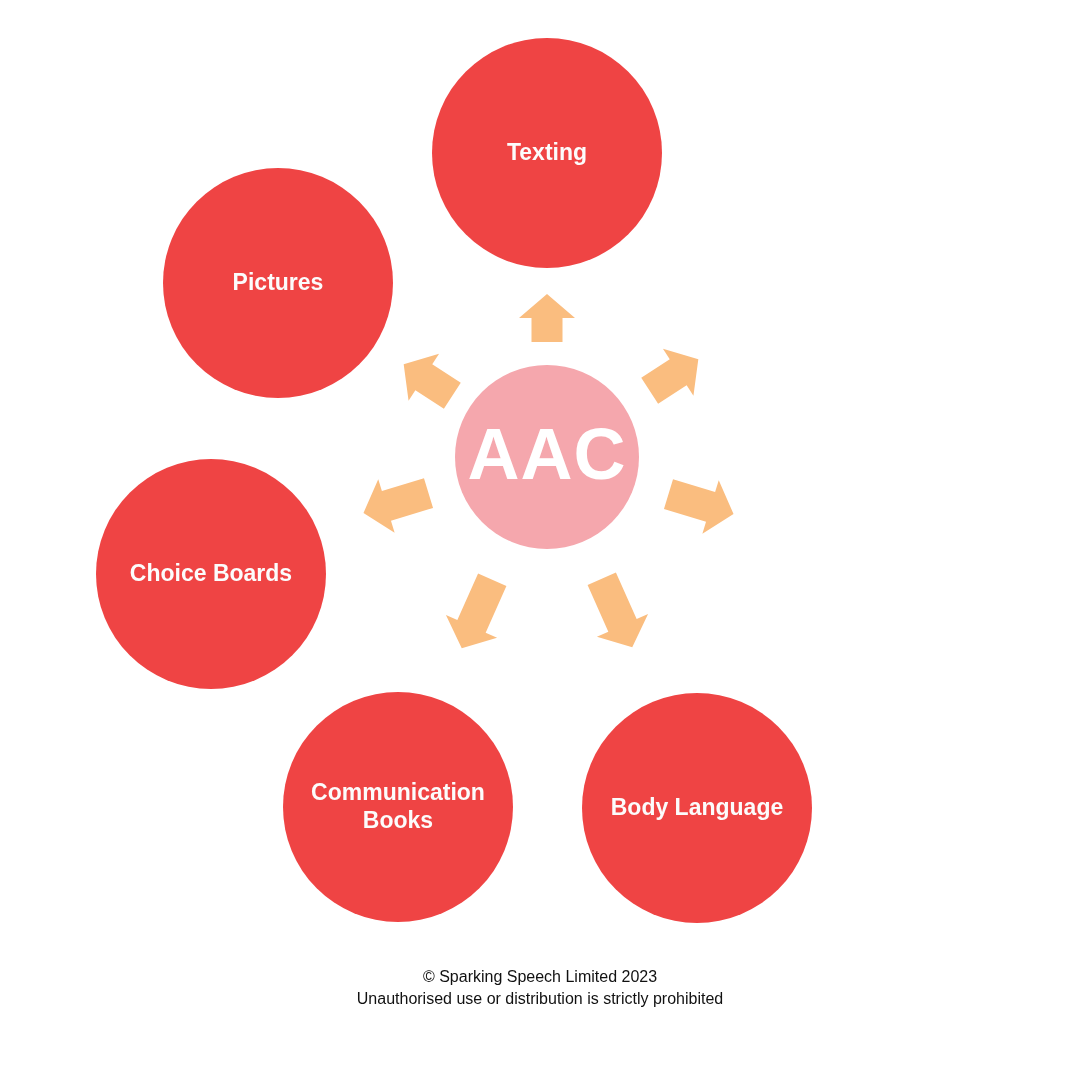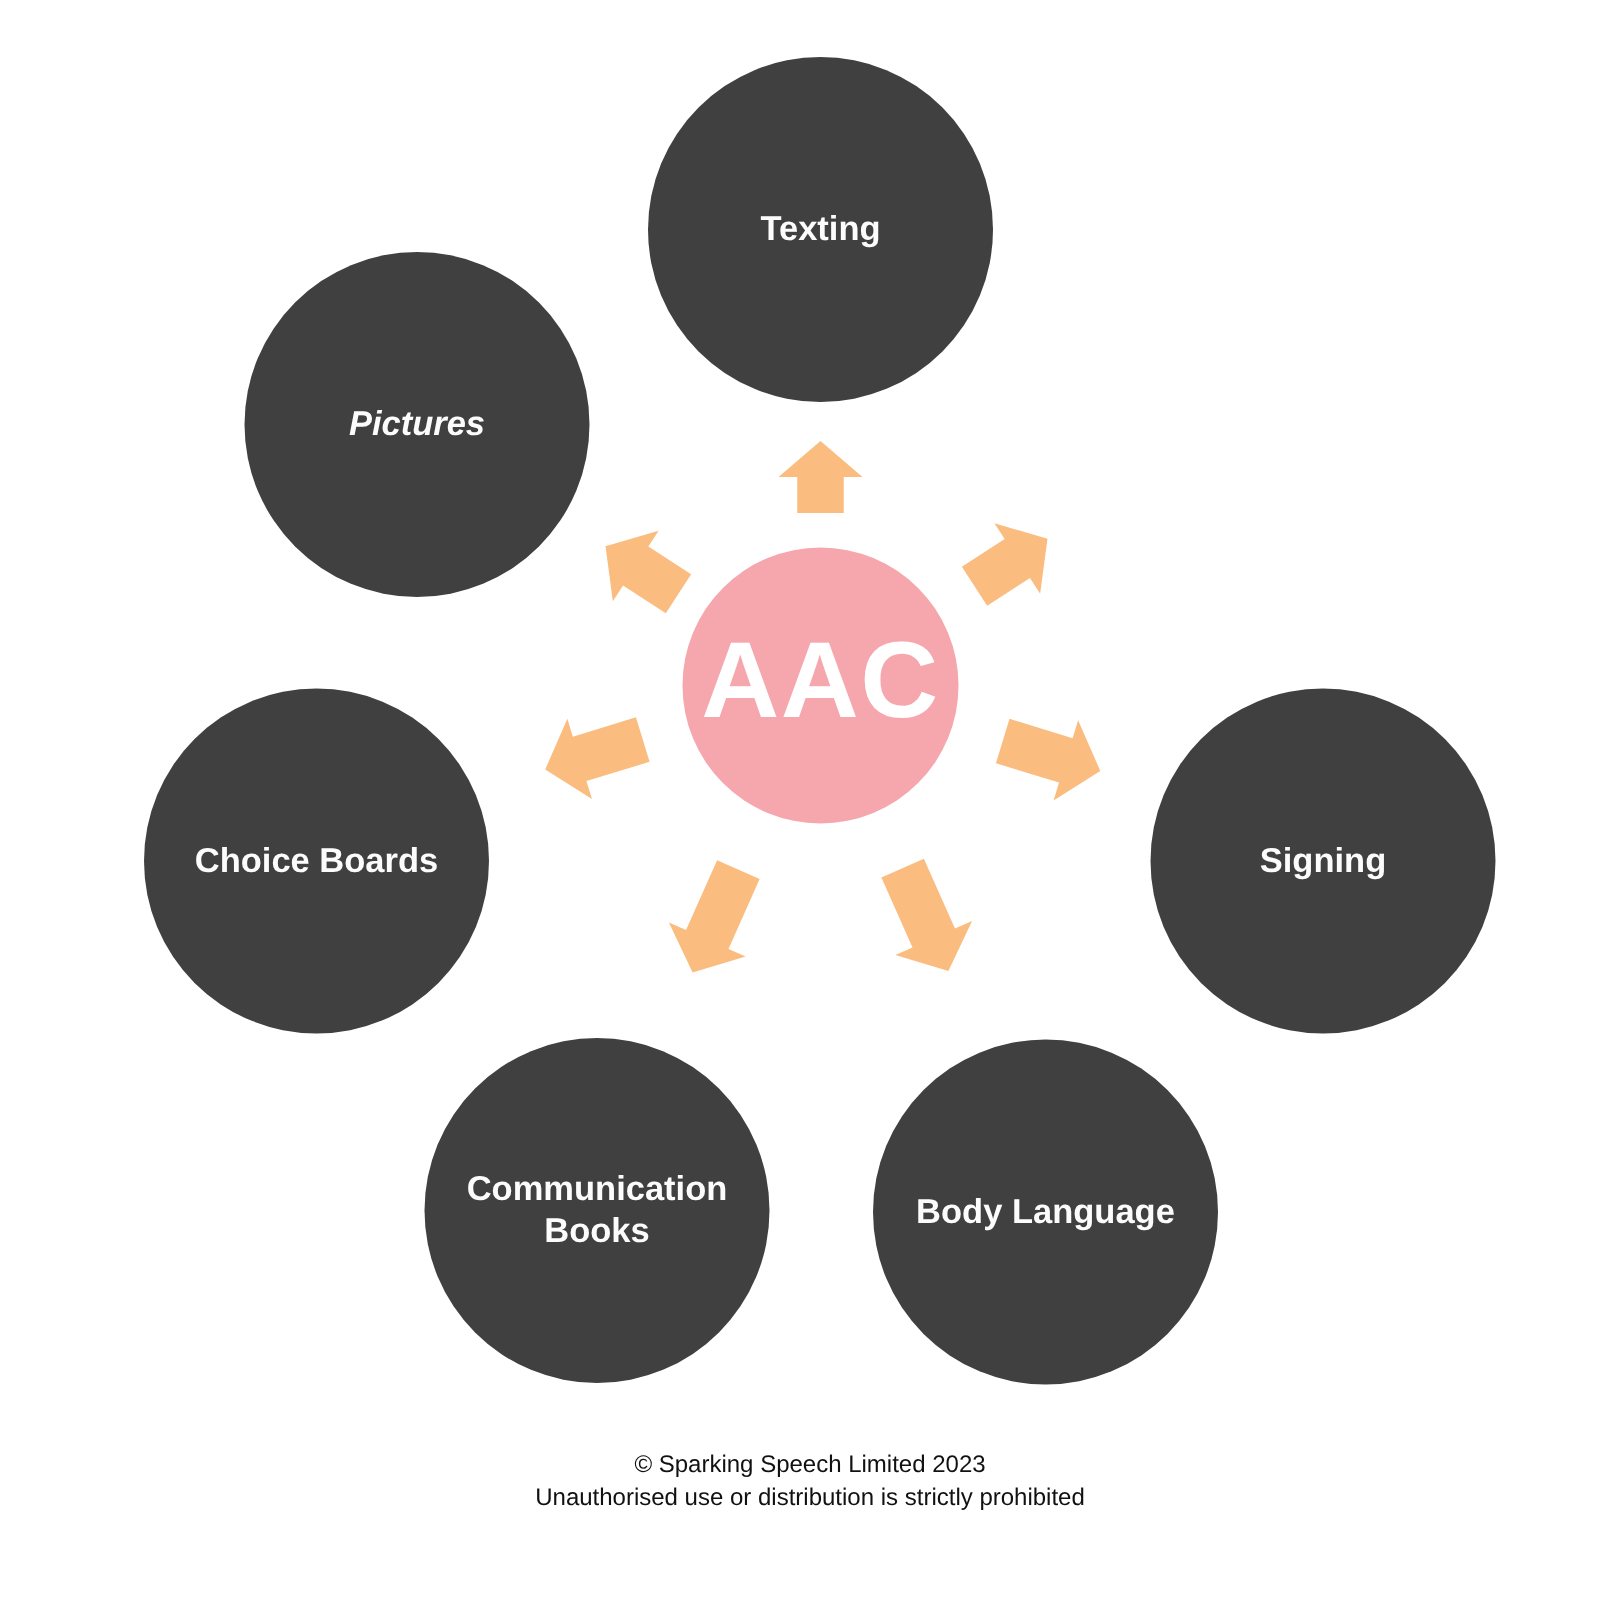--- a/index.html
+++ b/index.html
@@ -27,21 +27,21 @@
     position: absolute;
     border-radius: 50%;
     display: flex;
     align-items: center;
     justify-content: center;
     text-align: center;
   }
   .node-outer {
     width: 230px;
     height: 230px;
-    background: #404040;
+    background: #ef4444;
   }
   .node-label {
     display: block;
     max-width: 182px;
     color: #FCFCFC;
     font-weight: bold;
     font-size: 23px;
     line-height: 1.2;
   }
   .node-center {
@@ -57,21 +57,21 @@
     font-size: 72px;
     letter-spacing: 1px;
     margin-top: -6px;
   }
   .n-texting        { left: 432px; top: 38px; }
   .n-comm-devices   { left: 702px; top: 168px; }
   .n-signing        { left: 767px; top: 459px; }
   .n-body-language  { left: 582px; top: 693px; }
   .n-comm-books     { left: 283px; top: 692px; }
   .n-choice-boards  { left: 96px;  top: 459px; }
-  .n-pictures       { left: 163px; top: 168px; font-style: italic; }
+  .n-pictures       { left: 163px; top: 168px; }
   .footer {
     position: absolute;
     left: 0;
     right: 0;
     top: 966px;
     text-align: center;
     color: #111111;
     font-size: 16px;
     line-height: 22px;
     font-weight: normal;
@@ -95,23 +95,20 @@
 
   <div class="node node-center">
     <span class="center-label">AAC</span>
   </div>
 
   <div class="node node-outer n-texting">
     <span class="node-label">Texting</span>
   </div>
 
 
-  <div class="node node-outer n-signing">
-    <span class="node-label">Signing</span>
-  </div>
 
   <div class="node node-outer n-body-language">
     <span class="node-label">Body Language</span>
   </div>
 
   <div class="node node-outer n-choice-boards">
     <span class="node-label">Choice Boards</span>
   </div>
 
   <div class="node node-outer n-comm-books">

